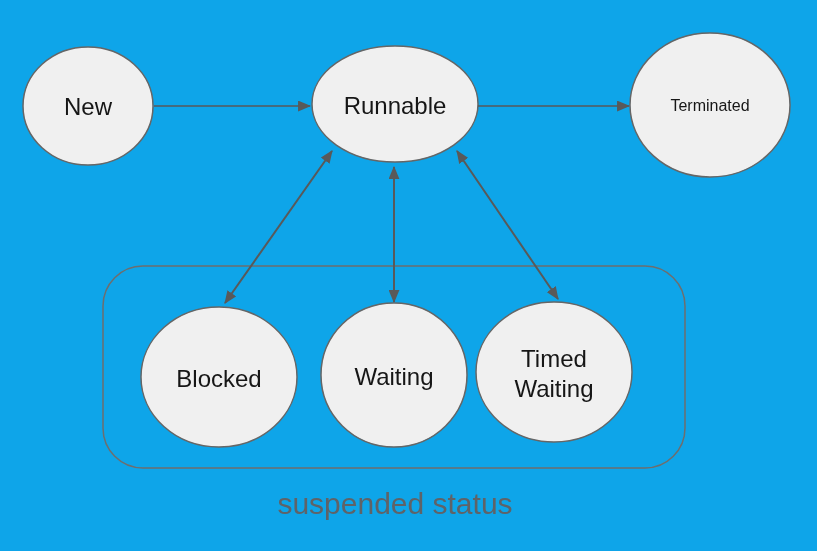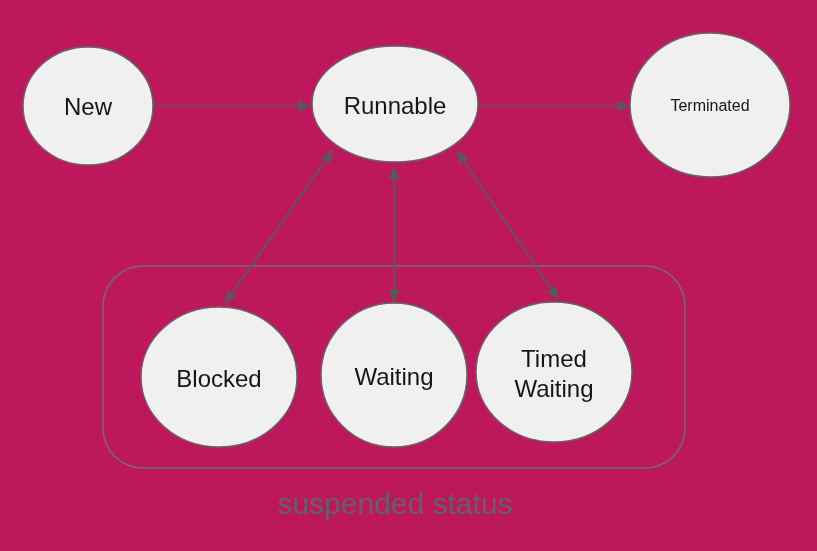--- a/index.html
+++ b/index.html
@@ -4,21 +4,21 @@
 <style>
   html, body {
     margin: 0;
     padding: 0;
     background: #ffffff;
   }
   .canvas {
     position: relative;
     width: 817px;
     height: 551px;
-    background: #be185d;
+    background: #0ea5e9;
     font-family: "Liberation Sans", sans-serif;
     overflow: hidden;
   }
   svg text {
     font-family: "Liberation Sans", sans-serif;
   }
   .node-label {
     font-size: 24px;
     fill: #161616;
   }

